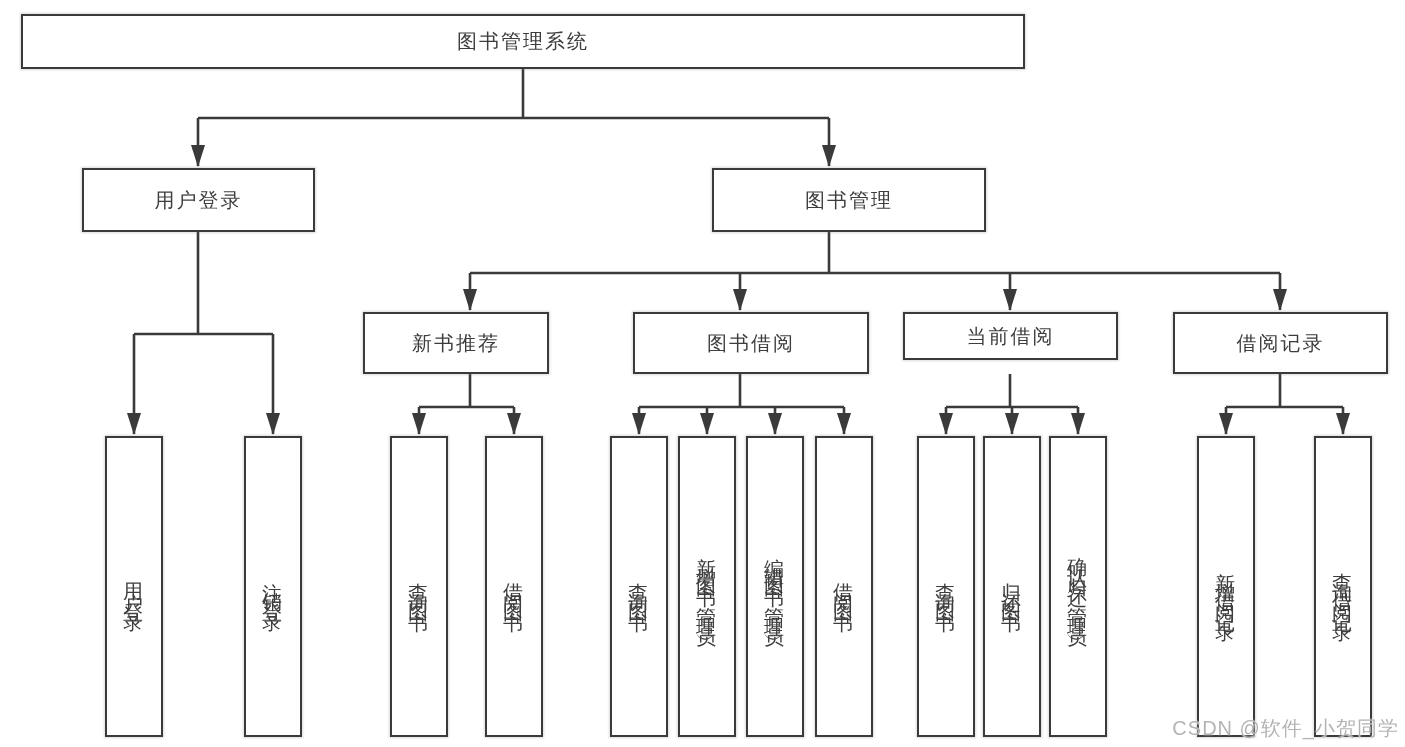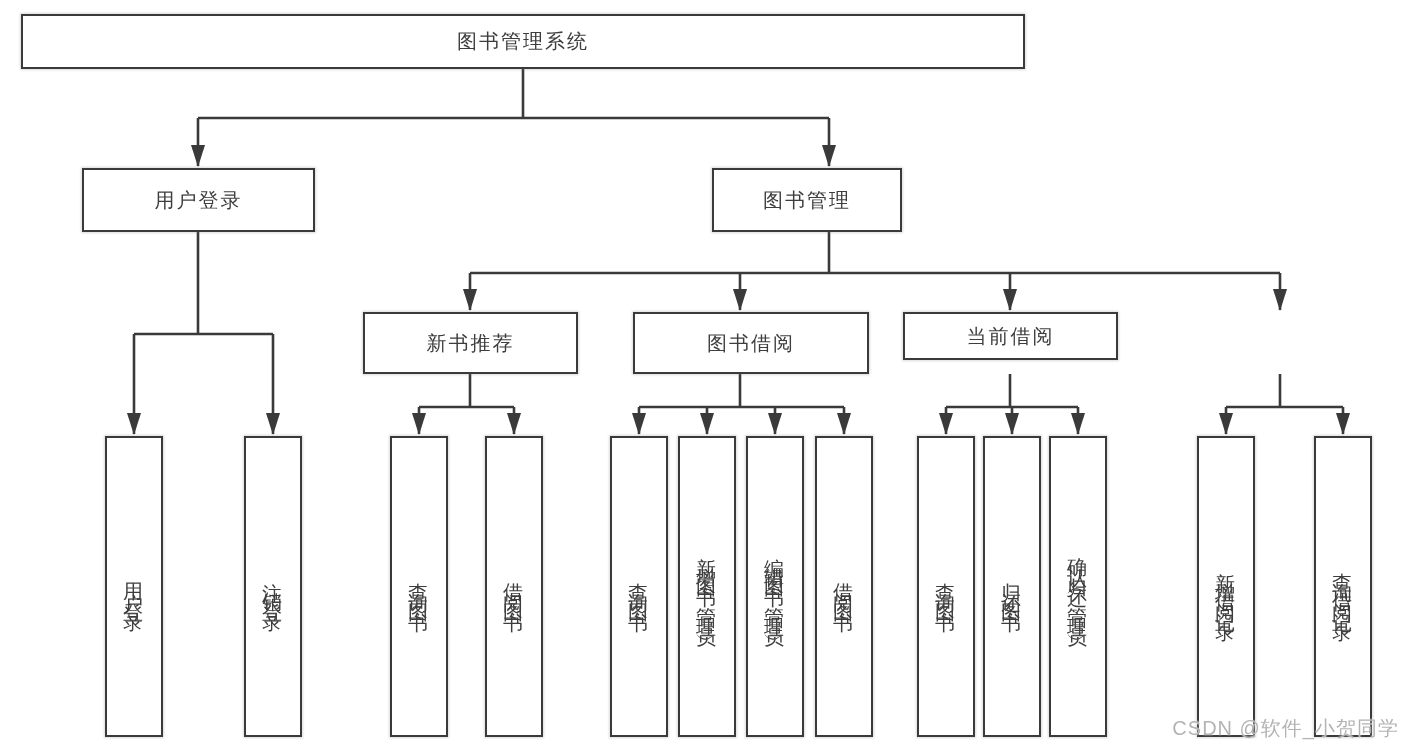--- a/index.html
+++ b/index.html
@@ -121,32 +121,35 @@
     </g>
   </svg>
 
   <div class="node" style="left:21px;top:14px;width:1004px;height:55px">
     <span class="lbl">图书管理系统</span>
   </div>
 
   <div class="node" style="left:82px;top:168px;width:233px;height:64px">
     <span class="lbl">用户登录</span>
   </div>
-  <div class="node" style="left:712px;top:168px;width:190px;height:64px">
+  <div class="node" style="left:712px;top:168px;width:274px;height:64px">
     <span class="lbl">图书管理</span>
   </div>
 
-  <div class="node" style="left:363px;top:312px;width:215px;height:62px">
+  <div class="node" style="left:363px;top:312px;width:186px;height:62px">
     <span class="lbl">新书推荐</span>
   </div>
   <div class="node" style="left:633px;top:312px;width:236px;height:62px">
     <span class="lbl">图书借阅</span>
   </div>
   <div class="node" style="left:903px;top:312px;width:215px;height:48px">
     <span class="lbl">当前借阅</span>
+  </div>
+  <div class="node" style="left:1173px;top:312px;width:215px;height:62px">
+    <span class="lbl">借阅记录</span>
   </div>
 
   <div class="leaf" style="left:105px">
     <span class="vtext">用户登录</span>
   </div>
   <div class="leaf" style="left:244px">
     <span class="vtext">注销登录</span>
   </div>
 
   <div class="leaf" style="left:390px">

